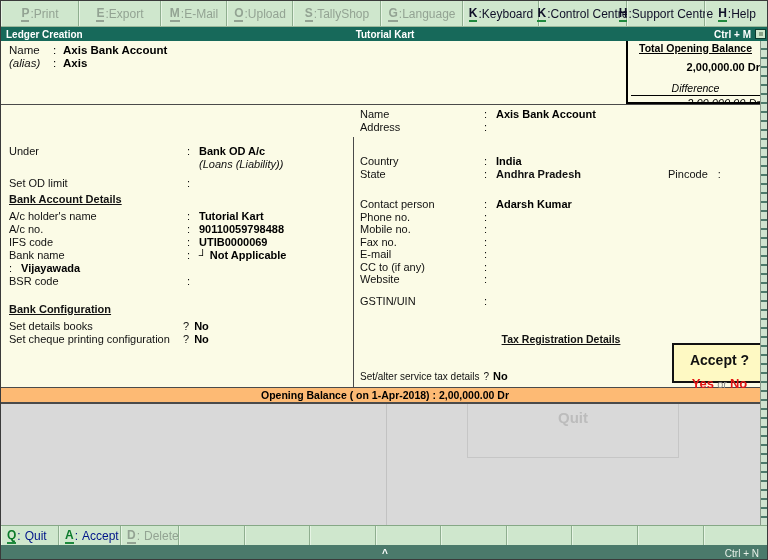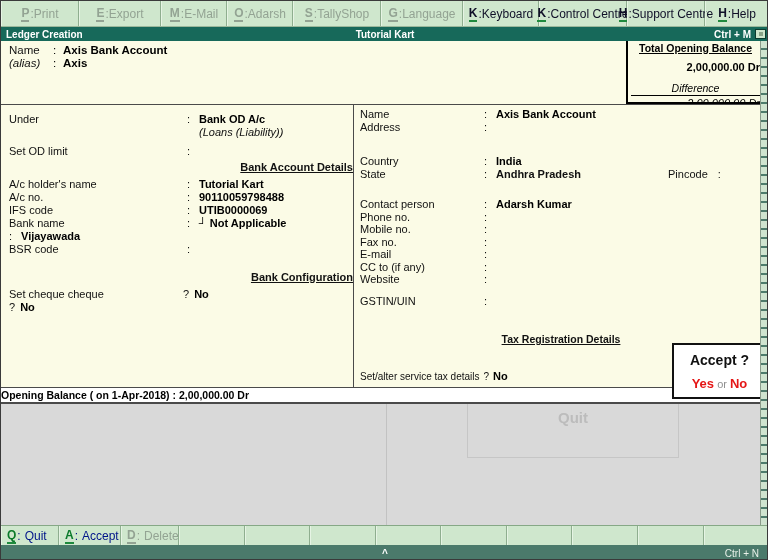--- a/index.html
+++ b/index.html
@@ -33,46 +33,46 @@
   .hrow .hc { width:10px; flex:none; }
   .hrow .hval { font-weight:bold; color:#000; }
   .tob-box { position:absolute; top:0; right:6px; width:137px; height:63px; background:#fbfbe6; border-left:2px solid #000; border-bottom:2px solid #000; padding:1px 3px 0 3px; font-size:10.5px; }
   .tob-title { font-weight:bold; text-decoration:underline; text-align:center; white-space:nowrap; }
   .tob-amount { font-weight:bold; text-align:right; margin-top:7px; font-size:11px; }
   .tob-diff { font-style:italic; text-align:center; border-bottom:1px solid #000; margin-top:9px; padding-bottom:1px; }
   .tob-diff-amt { font-style:italic; text-align:right; margin-top:1px; font-size:11px; }
 
   
   .form { position:absolute; top:103px; left:0; width:761px; height:283px; background:#fbfbe6; border-top:1px solid #4a4a4a; display:flex; }
-  .col-left { width:353px; flex:none; border-right:1px solid #4a4a4a; padding:8px 0 0 8px; font-size:11px; line-height:13px; color:#111; }
+  .col-left { width:353px; flex:none; border-right:1px solid #4a4a4a; padding:8px 0 0 8px; font-size:11px; line-height:13px; color:#111;margin-top:32px; }
   .col-right { flex:1; padding:3px 0 0 6px; font-size:11px; line-height:12.5px; color:#111; position:relative; }
   .row { display:flex; }
   .lab { width:178px; flex:none; }
   .c { width:12px; flex:none; }
   .val { font-weight:bold; color:#000; white-space:nowrap; }
   .sub-ital { margin-left:190px; font-style:italic; }
-  .sec-head { font-weight:bold; text-decoration:underline; margin:3px 0 4px 0;text-align:right; }
+  .sec-head { font-weight:bold; text-decoration:underline; margin:3px 0 4px 0; }
   .chq-lab { width:174px; flex:none; }
   .q { flex:none; margin-right:5px; }
   .rlab { width:124px; flex:none; }
   .center-head { font-weight:bold; text-decoration:underline; text-align:center; font-size:10.5px; }
   .stval { width:172px; flex:none; font-weight:bold; }
   .small-row { font-size:10px; display:flex; align-items:baseline; }
   .small-row .val { font-size:11px; }
 
   
-  .ob-bar { position:absolute; top:386px; left:0; width:768px; height:17px; background:#ffffff; border-top:1px solid #4a4a4a; border-bottom:2px solid #4a4a4a; text-align:left; font-size:10.5px; font-weight:bold; line-height:14px; color:#000; }
+  .ob-bar { position:absolute; top:386px; left:0; width:768px; height:17px; background:#fdba74; border-top:1px solid #4a4a4a; border-bottom:2px solid #4a4a4a; text-align:center; font-size:10.5px; font-weight:bold; line-height:14px; color:#000; }
 
   
   .gray-area { position:absolute; top:403px; left:0; width:768px; height:121px; background:#d9d9d9; }
   .gray-div { position:absolute; left:385px; top:0; width:1px; height:100%; background:#c2c2c2; }
   .ghost-quit { position:absolute; left:466px; top:0; width:212px; height:54px; border:1px solid #c6c6c6; border-top:none; color:#bcbcbc; font-weight:bold; font-size:15px; text-align:center; padding-top:5px; }
 
   
-  .accept-box { position:absolute; left:671px; top:342px; width:95px; height:56px; background:#ffffff; border:2px solid #111; text-align:center; z-index:6; }
+  .accept-box { position:absolute; left:671px; top:342px; width:95px; height:40px; background:#fef9c3; border:2px solid #111; text-align:center; z-index:6; }
   .accept-title { font-size:14px; font-weight:bold; color:#111; margin-top:7px; }
   .accept-line { margin-top:8px; font-size:11px; color:#8f8f8f; }
   .yn { color:#e51616; font-weight:bold; font-size:13px; }
 
   
   .scrollstrip { position:absolute; right:0; top:40px; width:7px; height:484px; background:repeating-linear-gradient(to bottom, #cfe3cf 0 7px, #4d7a6b 7px 9px); border-left:1px solid #8a9a8a; z-index:7; }
 
   
   .bottombar { position:absolute; top:524px; left:0; width:768px; height:20px; background:#cfe7cd; border-top:1px solid #86a886; display:flex; }
   .bbtn { height:100%; display:flex; align-items:center; padding-left:5px; font-size:12px; border-right:1px solid #8fae8f; border-left:1px solid #e6f4e4; white-space:nowrap; }
@@ -105,21 +105,21 @@
         <span class="lbl">Export</span>
       </div>
     <div class="tbtn disabled" style="width:66px">
         <span class="k">M</span>
         <span>:</span>
         <span class="lbl">E-Mail</span>
       </div>
     <div class="tbtn disabled" style="width:66px">
         <span class="k">O</span>
         <span>:</span>
-        <span class="lbl">Adarsh</span>
+        <span class="lbl">Upload</span>
       </div>
     <div class="tbtn disabled" style="width:88px">
         <span class="k">S</span>
         <span>:</span>
         <span class="lbl">TallyShop</span>
       </div>
     <div class="tbtn disabled" style="width:82px">
         <span class="k">G</span>
         <span>:</span>
         <span class="lbl">Language</span>
@@ -211,25 +211,26 @@
         <span class="c">:</span>
         <span class="val">Vijayawada</span>
       </div>
       <div class="row">
         <span class="lab">BSR code</span>
         <span class="c">:</span>
         <span class="val"></span>
       </div>
       <div class="sec-head" style="margin-top:15px">Bank Configuration</div>
       <div class="row">
-        <span class="chq-lab">Set cheque cheque</span>
+        <span class="chq-lab">Set details books</span>
         <span class="q">?</span>
         <span class="val">No</span>
       </div>
       <div class="row">
+        <span class="chq-lab">Set cheque printing configuration</span>
         <span class="q">?</span>
         <span class="val">No</span>
       </div>
     </div>
 
     <div class="col-right">
       <div class="row">
         <span class="rlab">Name</span>
         <span class="c">:</span>
         <span class="val">Axis Bank Account</span>

